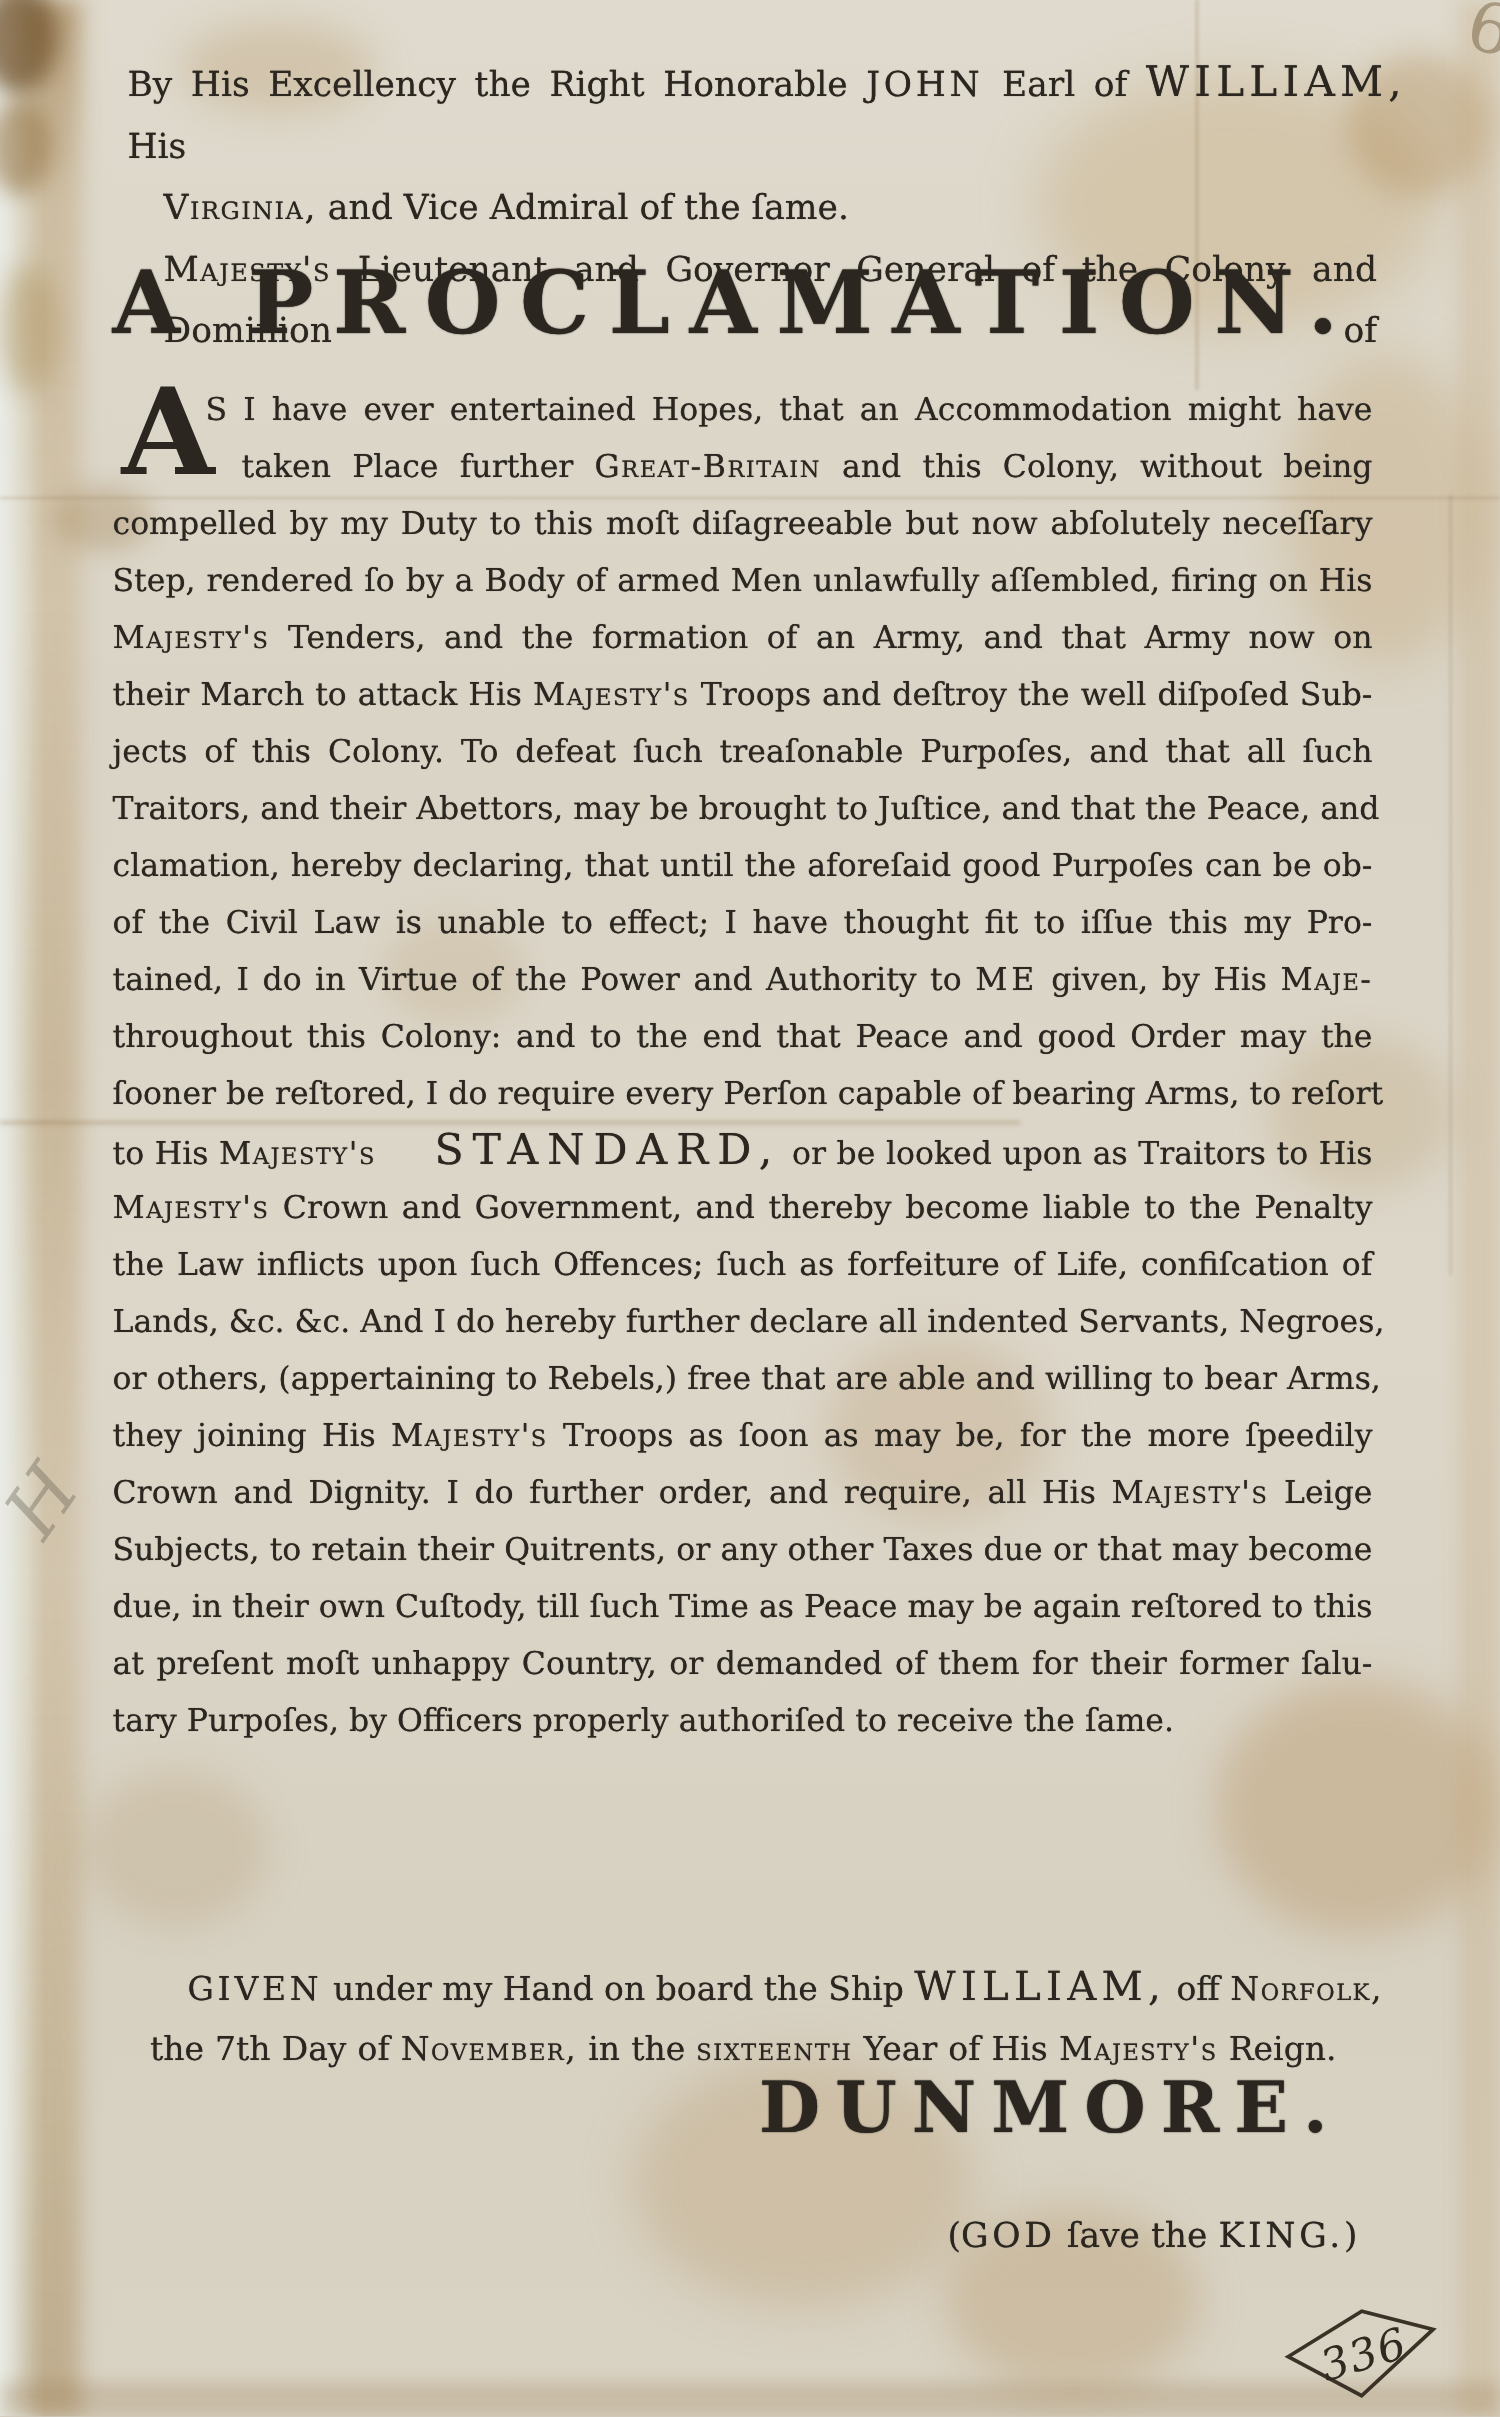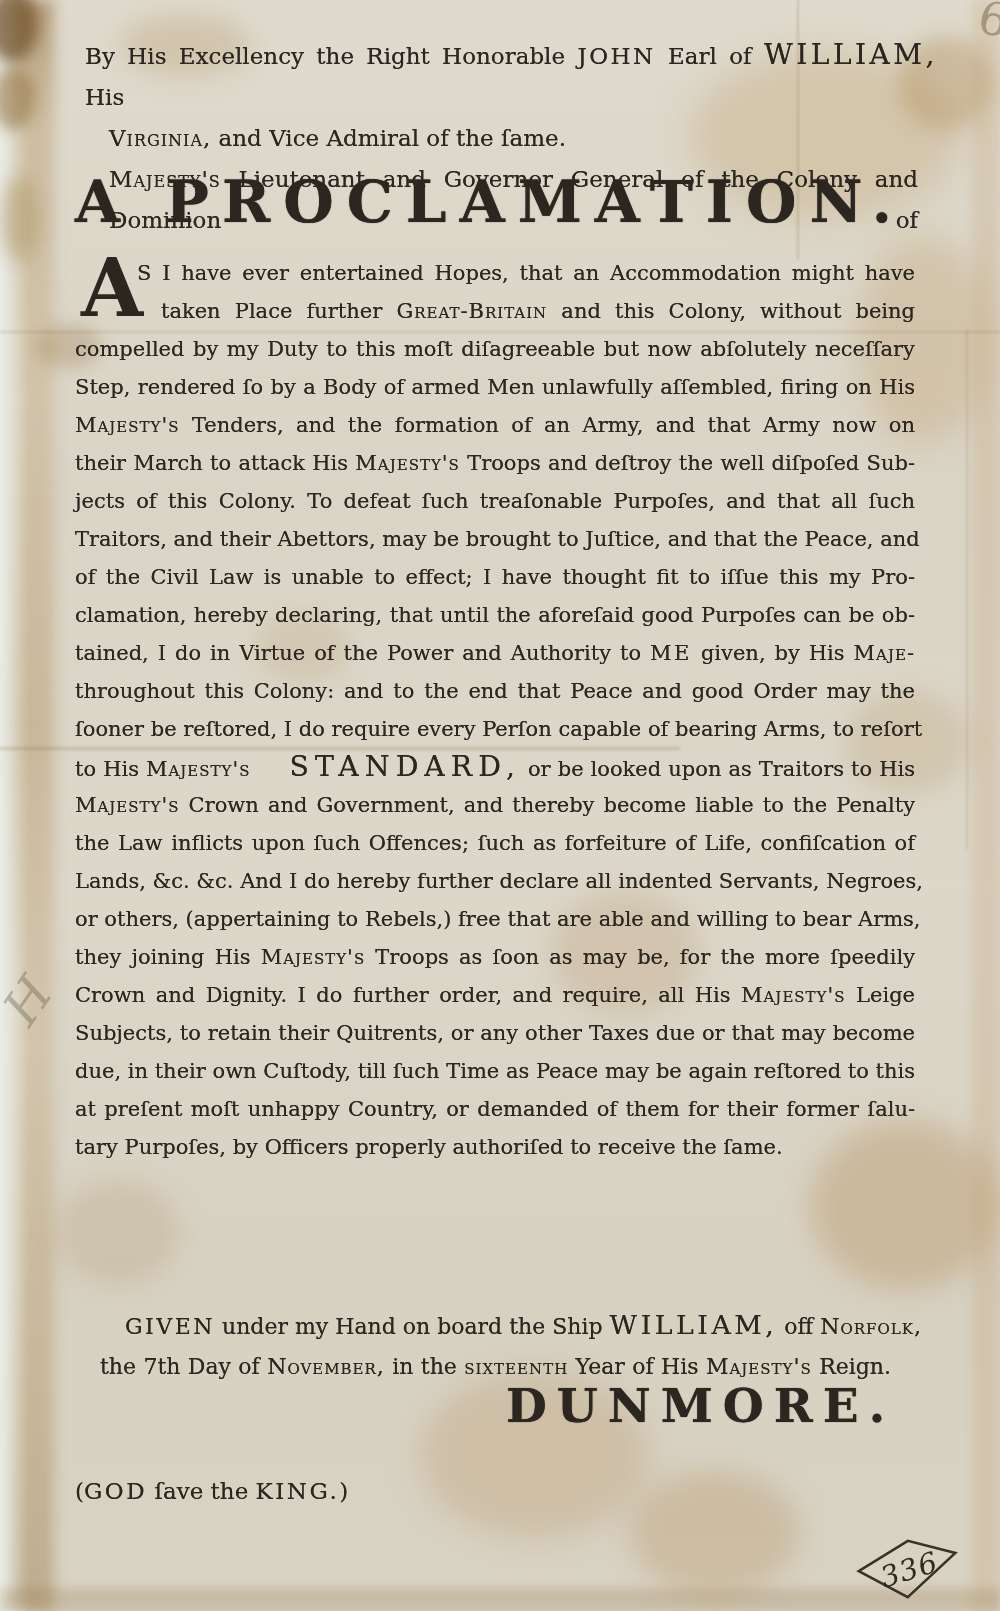--- a/index.html
+++ b/index.html
@@ -30,21 +30,21 @@
   .body .line.l1{padding-left:62px;}
   .body .line.l2{padding-left:86px;}
   .body .line.last{text-align-last:left;}
   .dropcap{position:absolute;left:6px;top:-6px;font-size:80px;line-height:80px;font-weight:bold;}
   .closing{position:absolute;left:75px;right:85px;top:1304px;font-size:22px;}
   .closing .line{height:42px;line-height:42px;text-align:justify;text-align-last:justify;white-space:nowrap;}
   .closing .c1{padding-left:50px;}
   .closing .c2{padding-left:25px;padding-right:24px;}
   .signature{position:absolute;right:105px;top:1378px;font-size:47px;font-weight:bold;letter-spacing:10px;
     text-shadow:0 0 1px #2b2720;}
-  .motto{position:absolute;left:75px;right:95px;top:1478px;font-size:23px;text-align:left;}
+  .motto{position:absolute;left:75px;right:95px;top:1478px;font-size:23px;text-align:right;}
   
   .s-sc{font-variant:small-caps;letter-spacing:1px;}
   .s-caps{letter-spacing:2.5px;}
   .s-lg{font-size:1.22em;letter-spacing:3.5px;}
   .s-xl{font-size:1.35em;letter-spacing:6px;margin-left:32px;}
   
   .stamp{position:absolute;left:856px;top:1538px;transform:rotate(-6deg);}
   .mark-left{position:absolute;left:6px;top:972px;font-size:50px;color:rgba(100,95,82,.38);
     transform:rotate(-55deg) skewX(-12deg);font-family:"DejaVu Serif","Liberation Serif",serif;}
   .mark-corner{position:absolute;right:-8px;top:-8px;font-size:46px;color:rgba(115,98,65,.5);
@@ -97,22 +97,22 @@
   <div class="body">
     <span class="dropcap">A</span>
   <div class="line l1"><span>S I have ever entertained Hopes, that an Accommodation might have</span></div>
       <div class="line l2"><span>taken Place further </span><span class="s-sc">Great-Britain</span><span> and this Colony, without being</span></div>
       <div class="line"><span>compelled by my Duty to this moſt diſagreeable but now abſolutely neceſſary</span></div>
       <div class="line"><span>Step, rendered ſo by a Body of armed Men unlawfully aſſembled, firing on His</span></div>
       <div class="line"><span class="s-sc">Majesty's</span><span> Tenders, and the formation of an Army, and that Army now on</span></div>
       <div class="line"><span>their March to attack His </span><span class="s-sc">Majesty's</span><span> Troops and deſtroy the well diſpoſed Sub-</span></div>
       <div class="line"><span>jects of this Colony.  To defeat ſuch treaſonable Purpoſes, and that all ſuch</span></div>
       <div class="line"><span>Traitors, and their Abettors, may be brought to Juſtice, and that the Peace, and</span></div>
+      <div class="line"><span>clamation, hereby declaring, that until the aforeſaid good Purpoſes can be ob-</span></div>
       <div class="line"><span>of the Civil Law is unable to effect; I have thought fit to iſſue this my Pro-</span></div>
-      <div class="line"><span>clamation, hereby declaring, that until the aforeſaid good Purpoſes can be ob-</span></div>
       <div class="line"><span>tained, I do in Virtue of the Power and Authority to </span><span class="s-caps">ME</span><span> given, by His </span><span class="s-sc">Maje-</span></div>
       <div class="line"><span>throughout this Colony: and to the end that Peace and good Order may the</span></div>
       <div class="line"><span>ſooner be reſtored, I do require every Perſon capable of bearing Arms, to reſort</span></div>
       <div class="line"><span>to His </span><span class="s-sc">Majesty's</span><span> </span><span class="s-xl">STANDARD,</span><span> or be looked upon as Traitors to His</span></div>
       <div class="line"><span class="s-sc">Majesty's</span><span> Crown and Government, and thereby become liable to the Penalty</span></div>
       <div class="line"><span>the Law inflicts upon ſuch Offences; ſuch as forfeiture of Life, confiſcation of</span></div>
       <div class="line"><span>Lands, &amp;c. &amp;c.  And I do hereby further declare all indented Servants, Negroes,</span></div>
       <div class="line"><span>or others, (appertaining to Rebels,) free that are able and willing to bear Arms,</span></div>
       <div class="line"><span>they joining His </span><span class="s-sc">Majesty's</span><span> Troops as ſoon as may be, for the more ſpeedily</span></div>
       <div class="line"><span>Crown and Dignity.  I do further order, and require, all His </span><span class="s-sc">Majesty's</span><span> Leige</span></div>

